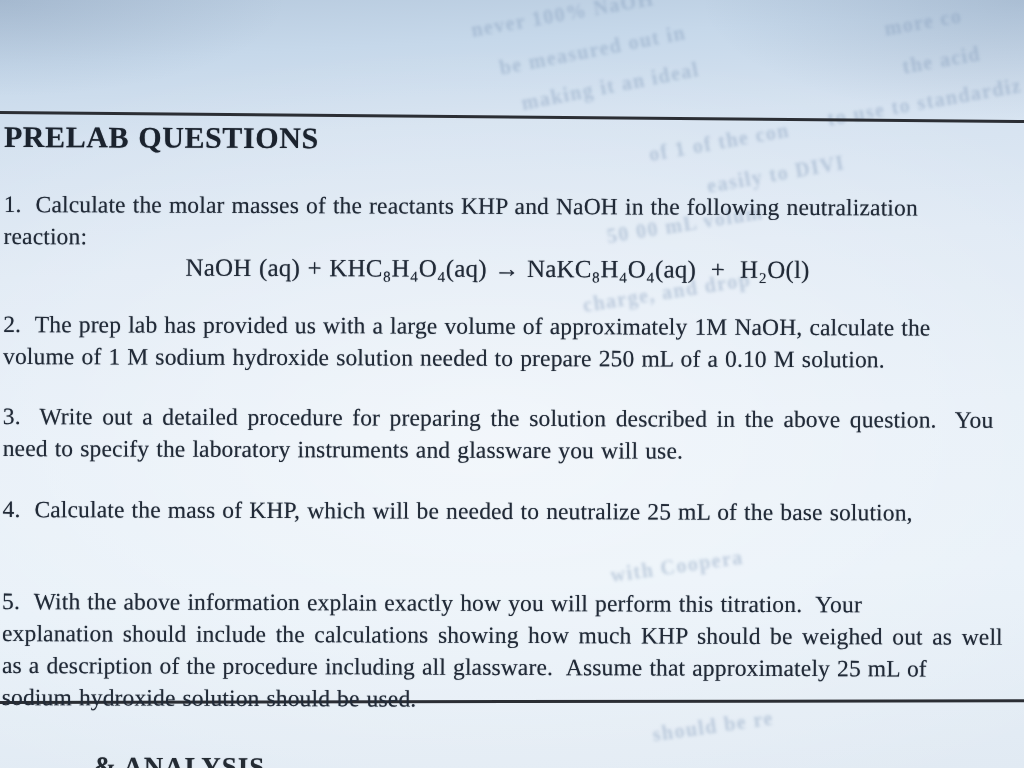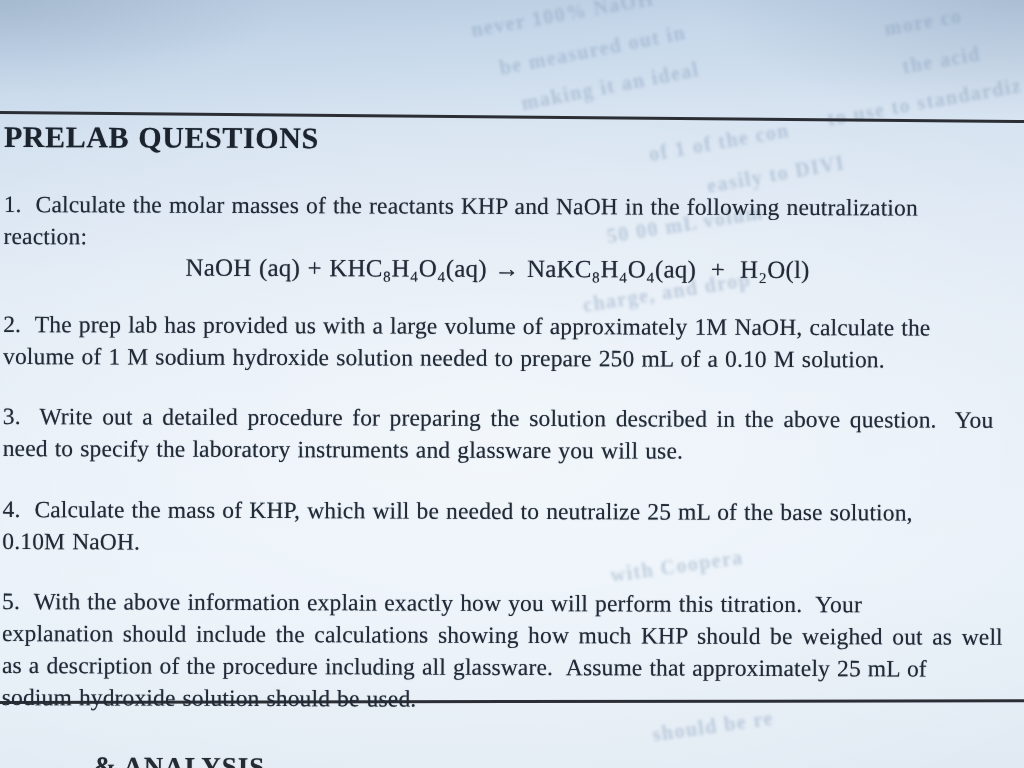--- a/index.html
+++ b/index.html
@@ -72,21 +72,20 @@
 
     <div class="line equation" style="top:254px;left:186px;">NaOH (aq) + KHC₈H₄O₄(aq) → NaKC₈H₄O₄(aq)  +  H₂O(l)</div>
 
     <div class="line" style="top:313px;">2.  The prep lab has provided us with a large volume of approximately 1M NaOH, calculate the</div>
     <div class="line" style="top:345px;">volume of 1 M sodium hydroxide solution needed to prepare 250 mL of a 0.10 M solution.</div>
 
     <div class="line wide" style="top:405px;">3.  Write out a detailed procedure for preparing the solution described in the above question.  You</div>
     <div class="line" style="top:437px;">need to specify the laboratory instruments and glassware you will use.</div>
 
     <div class="line" style="top:498px;">4.  Calculate the mass of KHP, which will be needed to neutralize 25 mL of the base solution,</div>
-    <div class="line" style="top:530px;">0.10M NaOH.</div>
 
     <div class="line" style="top:590px;">5.  With the above information explain exactly how you will perform this titration.  Your</div>
     <div class="line wide" style="top:622px;">explanation should include the calculations showing how much KHP should be weighed out as well</div>
     <div class="line" style="top:654px;">as a description of the procedure including all glassware.  Assume that approximately 25 mL of</div>
     <div class="line" style="top:686px;">sodium hydroxide solution should be used.</div>
 
     <div class="next-heading">&amp; ANALYSIS</div>
   </div>
 
 </div>

